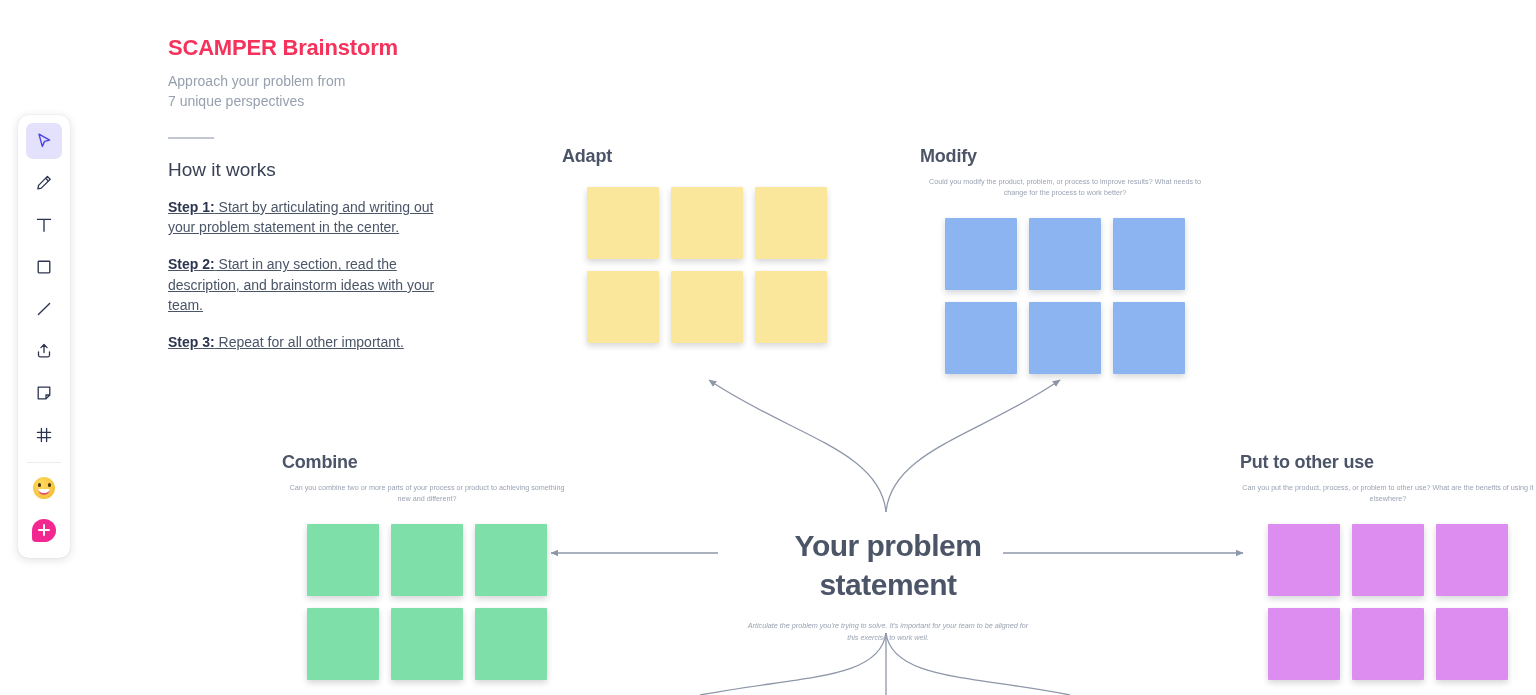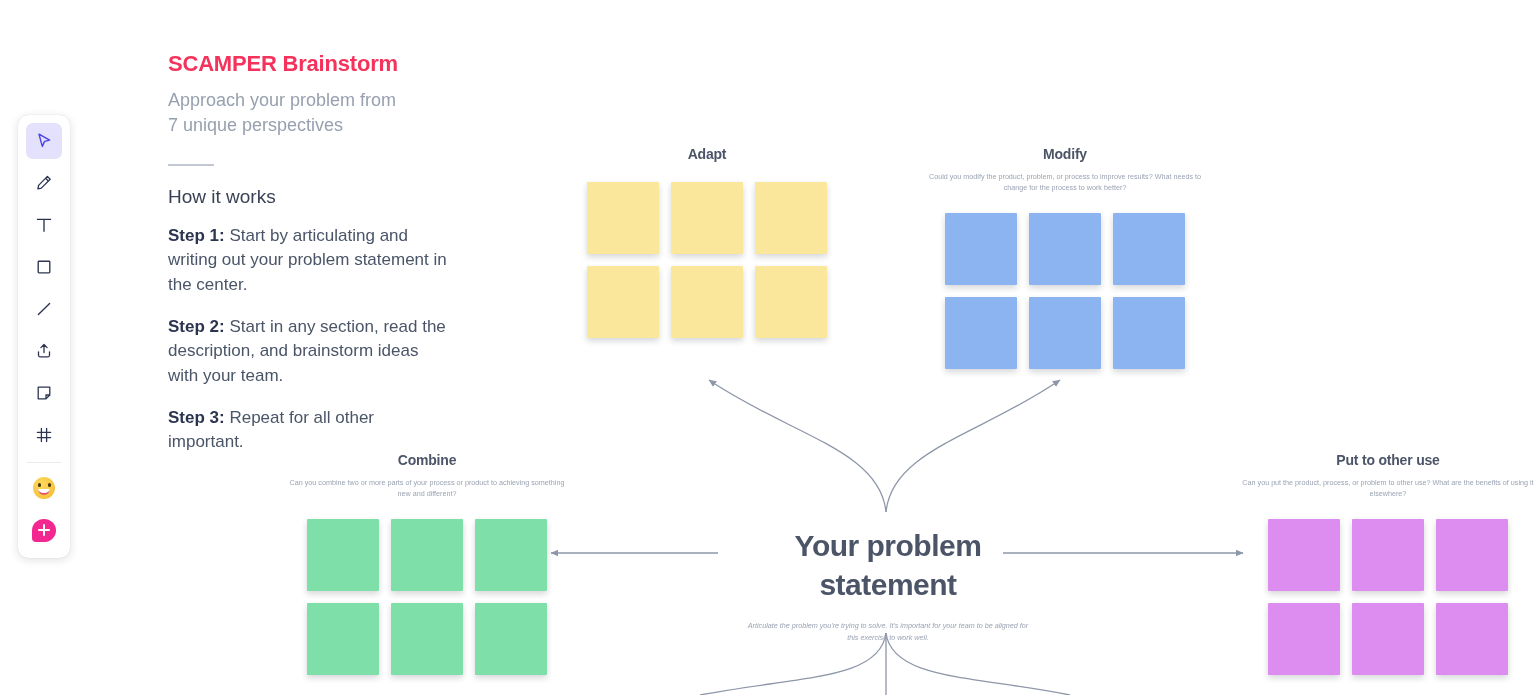--- a/index.html
+++ b/index.html
@@ -94,64 +94,63 @@
   .comment-icon::before { left: 6px; top: 10.2px; width: 12px; height: 2.2px; }
   .comment-icon::after  { left: 10.9px; top: 5.4px; width: 2.2px; height: 12px; }
 
   
   #info-panel {
     position: absolute;
     left: 168px;
     top: 36px;
     width: 300px;
     z-index: 10;
-    margin-top: 16px;
   }
   #brainstorm-title {
     color: #F5325B;
     font-size: 22px;
     font-weight: bold;
     letter-spacing: -0.2px;
     margin: 0 0 12px 0;
     line-height: 1.1;
   }
   #brainstorm-subtitle {
     color: #97A0AF;
-    font-size: 18px;
+    font-size: 14px;
     line-height: 1.38;
     margin: 0;
     font-weight: 400;
   }
   #panel-rule {
     width: 46px;
     height: 2px;
     background: #C2C8D2;
     margin: 26px 0 20px 0;
   }
   #how-it-works-heading {
     color: #394255;
     font-size: 19px;
     font-weight: normal;
     margin: 0 0 16px 0;
   }
   .step {
     color: #4A5568;
-    font-size: 17px;
+    font-size: 14px;
     line-height: 1.45;
     margin: 0 0 17px 0;
     max-width: 280px;
+    text-decoration: underline;
   }
   .step b { color: #2C3550; font-weight: bold; }
 
   
   .section { position: absolute; z-index: 5; }
   .section-title {
-    text-align: center;
     color: #4C5568;
-    font-size: 14px;
+    font-size: 18px;
     font-weight: bold;
     letter-spacing: -0.2px;
     margin: 0 0 9px 0;
   }
   .section-desc {
     text-align: center;
     color: #9AA3B3;
     font-size: 7.2px;
     line-height: 1.55;
     margin: 0;

